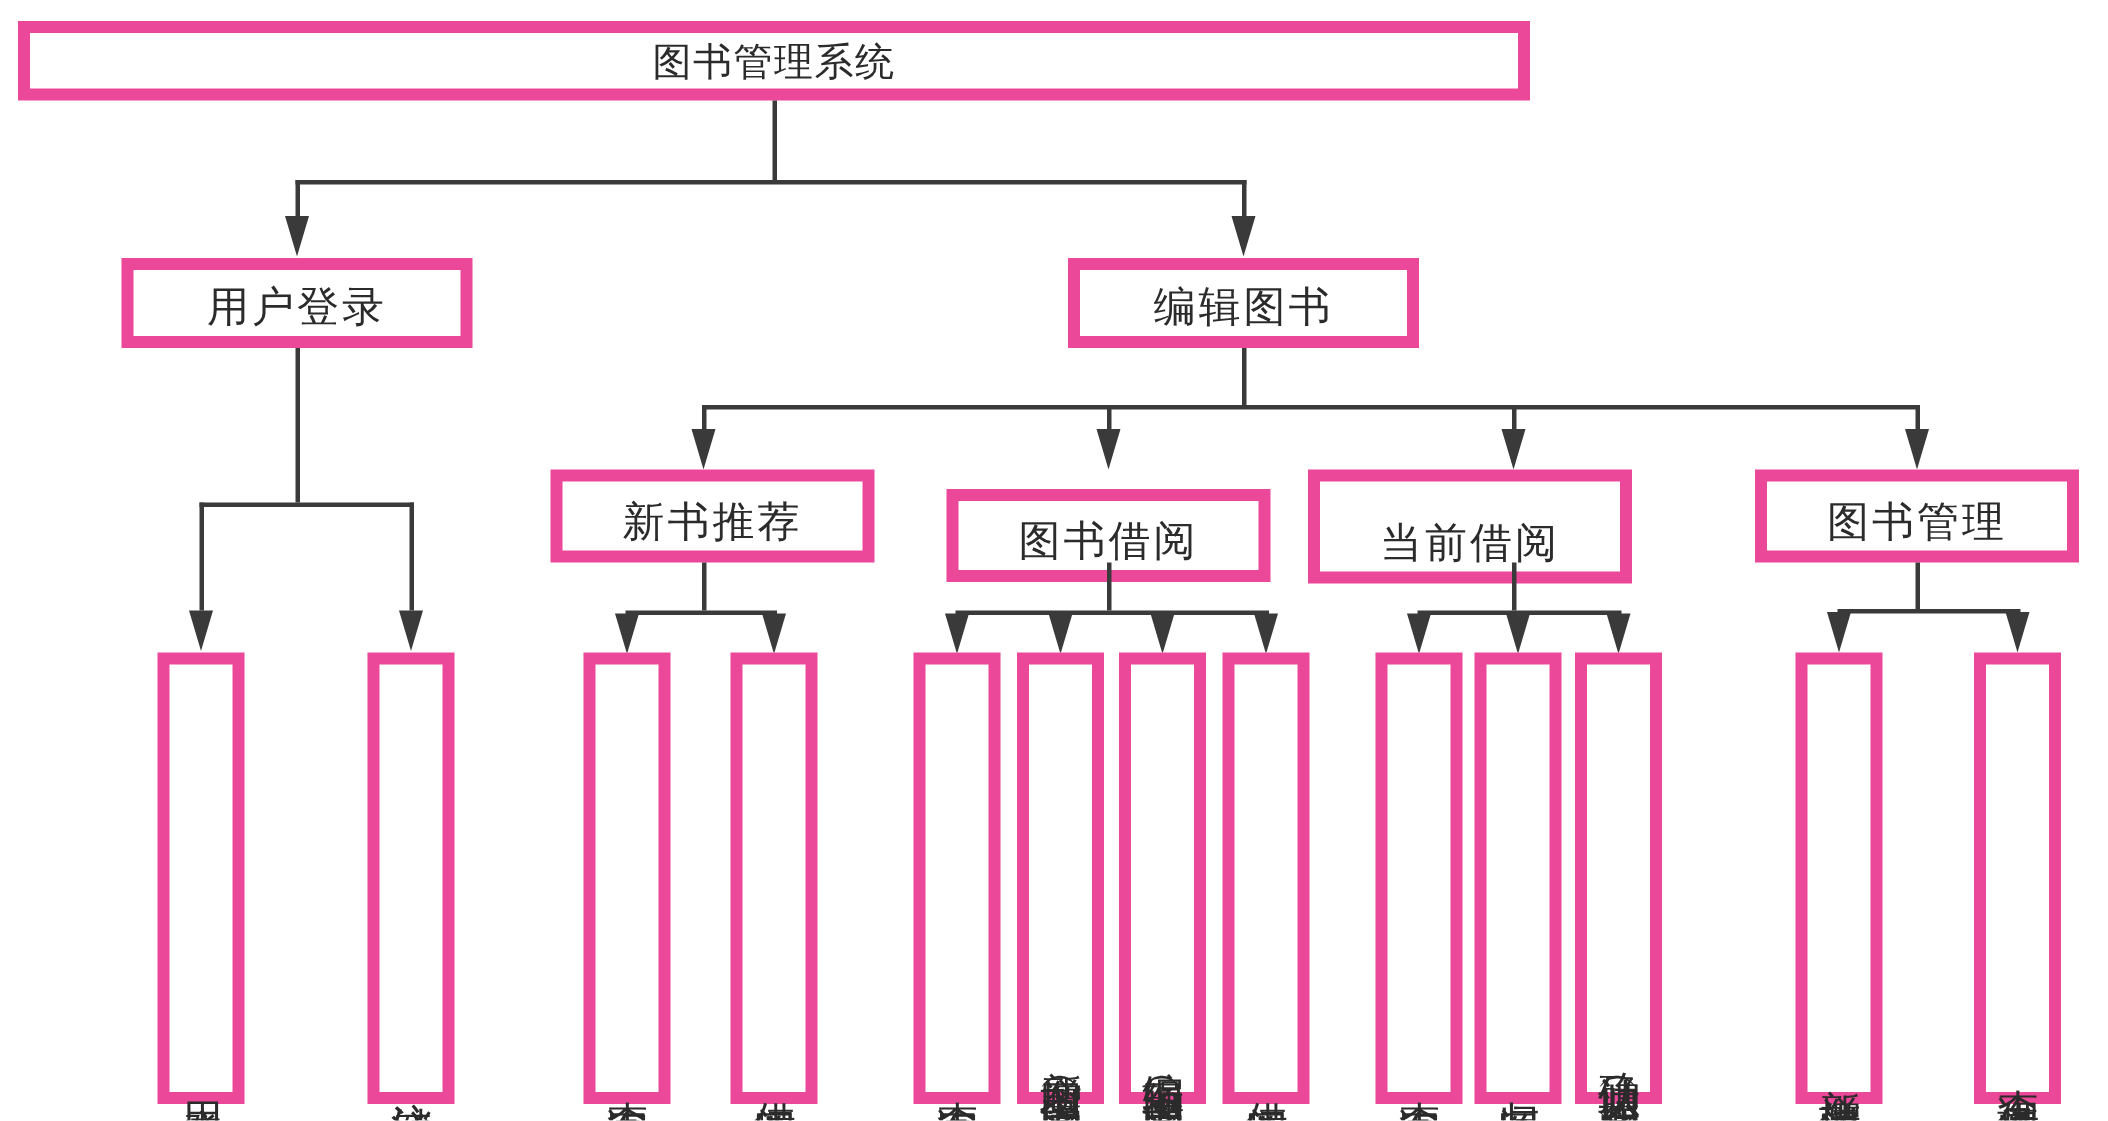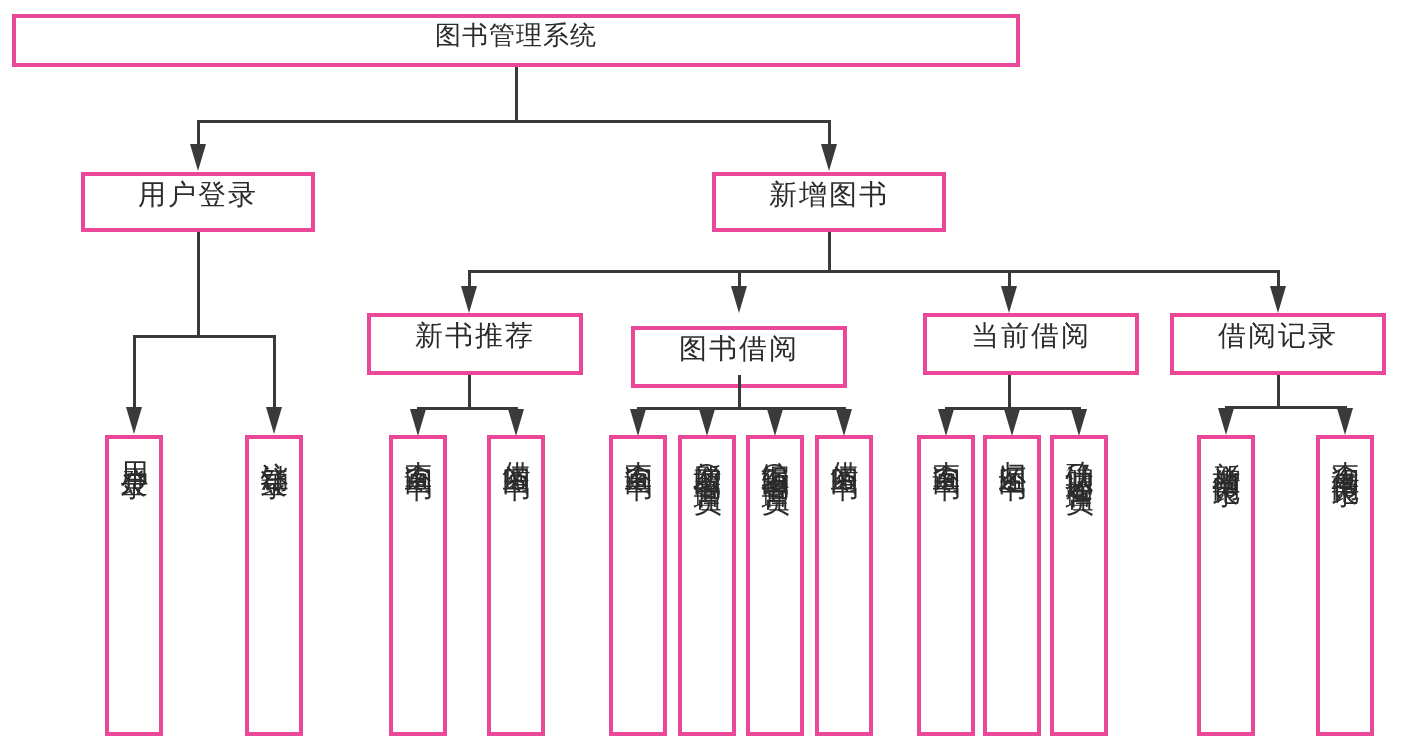--- a/index.html
+++ b/index.html
@@ -1,22 +1,22 @@
 <!DOCTYPE html>
 <html><head>
 <meta charset="utf-8">
 <style>
   html,body{margin:0;padding:0;background:#ffffff;}
   #stage{
     position:relative;width:1405px;height:747px;background:#ffffff;overflow:hidden;
     font-family:"Liberation Sans","DejaVu Sans",sans-serif;color:#2b2b2b;
   }
   .box{
-    position:absolute;box-sizing:border-box;border:4px solid #ec4899;background:#ffffff;
-    display:flex;align-items:flex-start;justify-content:center;
+    position:absolute;box-sizing:border-box;border:8px solid #ec4899;background:#ffffff;
+    display:flex;align-items:flex-end;justify-content:center;
   }
   .hlabel{font-size:28px;letter-spacing:2px;color:#2b2b2b;}
   .title-label{font-size:26px;letter-spacing:1px;color:#2b2b2b;}
   .leaf{font-size:28px;}
   .leaf > span{
     writing-mode:vertical-lr;text-orientation:mixed;letter-spacing:4px;
     line-height:1;color:#2b2b2b;
   }
   .vl{position:absolute;width:3px;background:#3a3a3a;}
   .hl{position:absolute;height:3px;background:#3a3a3a;}
@@ -43,21 +43,21 @@
   <div class="hl" style="left:197px;top:120px;width:634px;"></div>
   <div class="vl" style="left:197px;top:120px;height:24px;"></div>
   <div class="vl" style="left:828px;top:120px;height:24px;"></div>
   <div class="arw" style="left:190px;top:144px;"></div>
   <div class="arw" style="left:821px;top:144px;"></div>
 
   <div class="box" style="left:81px;top:172px;width:234px;height:60px;">
     <span class="hlabel">用户登录</span>
   </div>
   <div class="box" style="left:712px;top:172px;width:234px;height:60px;">
-    <span class="hlabel">新增图书</span>
+    <span class="hlabel">编辑图书</span>
   </div>
 
   <div class="vl" style="left:197px;top:232px;height:103px;"></div>
   <div class="hl" style="left:133px;top:335px;width:143px;"></div>
   <div class="vl" style="left:133px;top:335px;height:72px;"></div>
   <div class="vl" style="left:273px;top:335px;height:72px;"></div>
   <div class="arw" style="left:126px;top:407px;"></div>
   <div class="arw" style="left:266px;top:407px;"></div>
 
   <div class="vl" style="left:828px;top:232px;height:38px;"></div>
@@ -70,25 +70,25 @@
   <div class="arw" style="left:731px;top:286px;"></div>
   <div class="arw" style="left:1001px;top:286px;"></div>
   <div class="arw" style="left:1270px;top:286px;"></div>
 
   <div class="box" style="left:367px;top:313px;width:216px;height:62px;">
     <span class="hlabel">新书推荐</span>
   </div>
   <div class="box" style="left:631px;top:326px;width:216px;height:62px;">
     <span class="hlabel">图书借阅</span>
   </div>
-  <div class="box" style="left:923px;top:313px;width:216px;height:62px;">
+  <div class="box" style="left:872px;top:313px;width:216px;height:76px;">
     <span class="hlabel">当前借阅</span>
   </div>
   <div class="box" style="left:1170px;top:313px;width:216px;height:62px;">
-    <span class="hlabel">借阅记录</span>
+    <span class="hlabel">图书管理</span>
   </div>
 
   <div class="vl" style="left:468px;top:375px;height:32px;"></div>
   <div class="hl" style="left:417px;top:407px;width:101px;"></div>
   <div class="arw" style="left:410px;top:409px;"></div>
   <div class="arw" style="left:508px;top:409px;"></div>
 
   <div class="vl" style="left:738px;top:375px;height:32px;"></div>
   <div class="hl" style="left:637px;top:407px;width:209px;"></div>
   <div class="arw" style="left:630px;top:409px;"></div>

